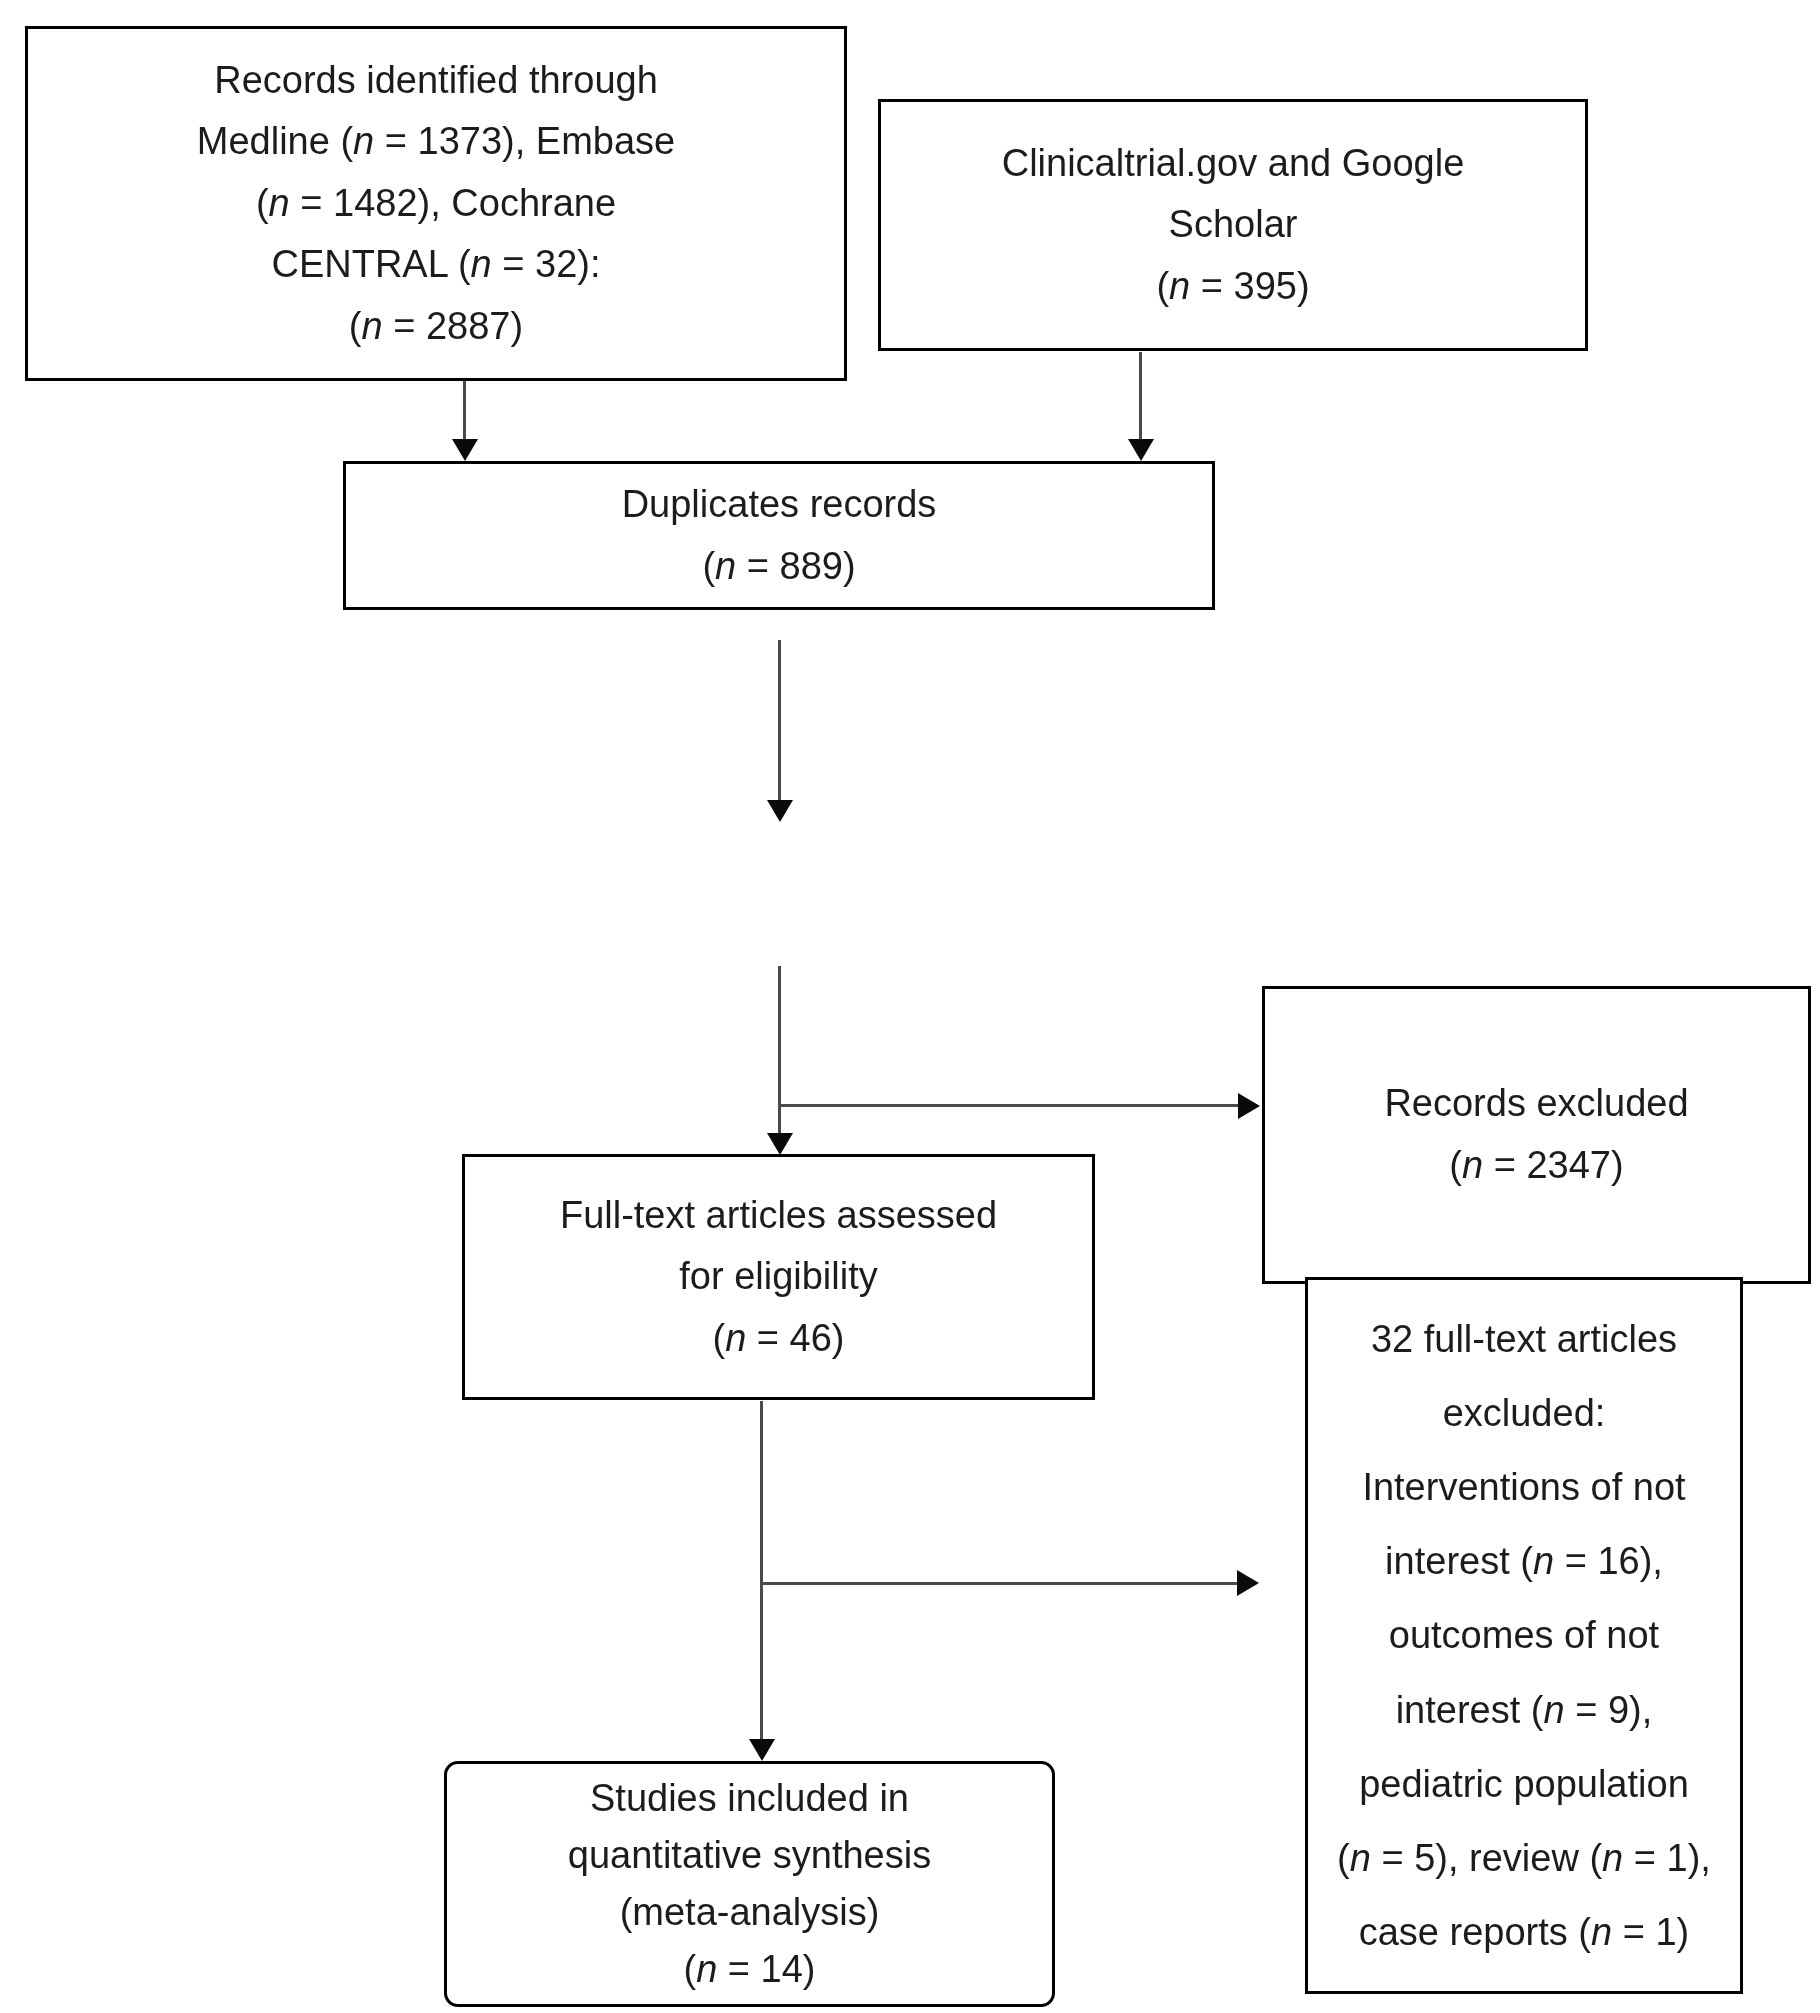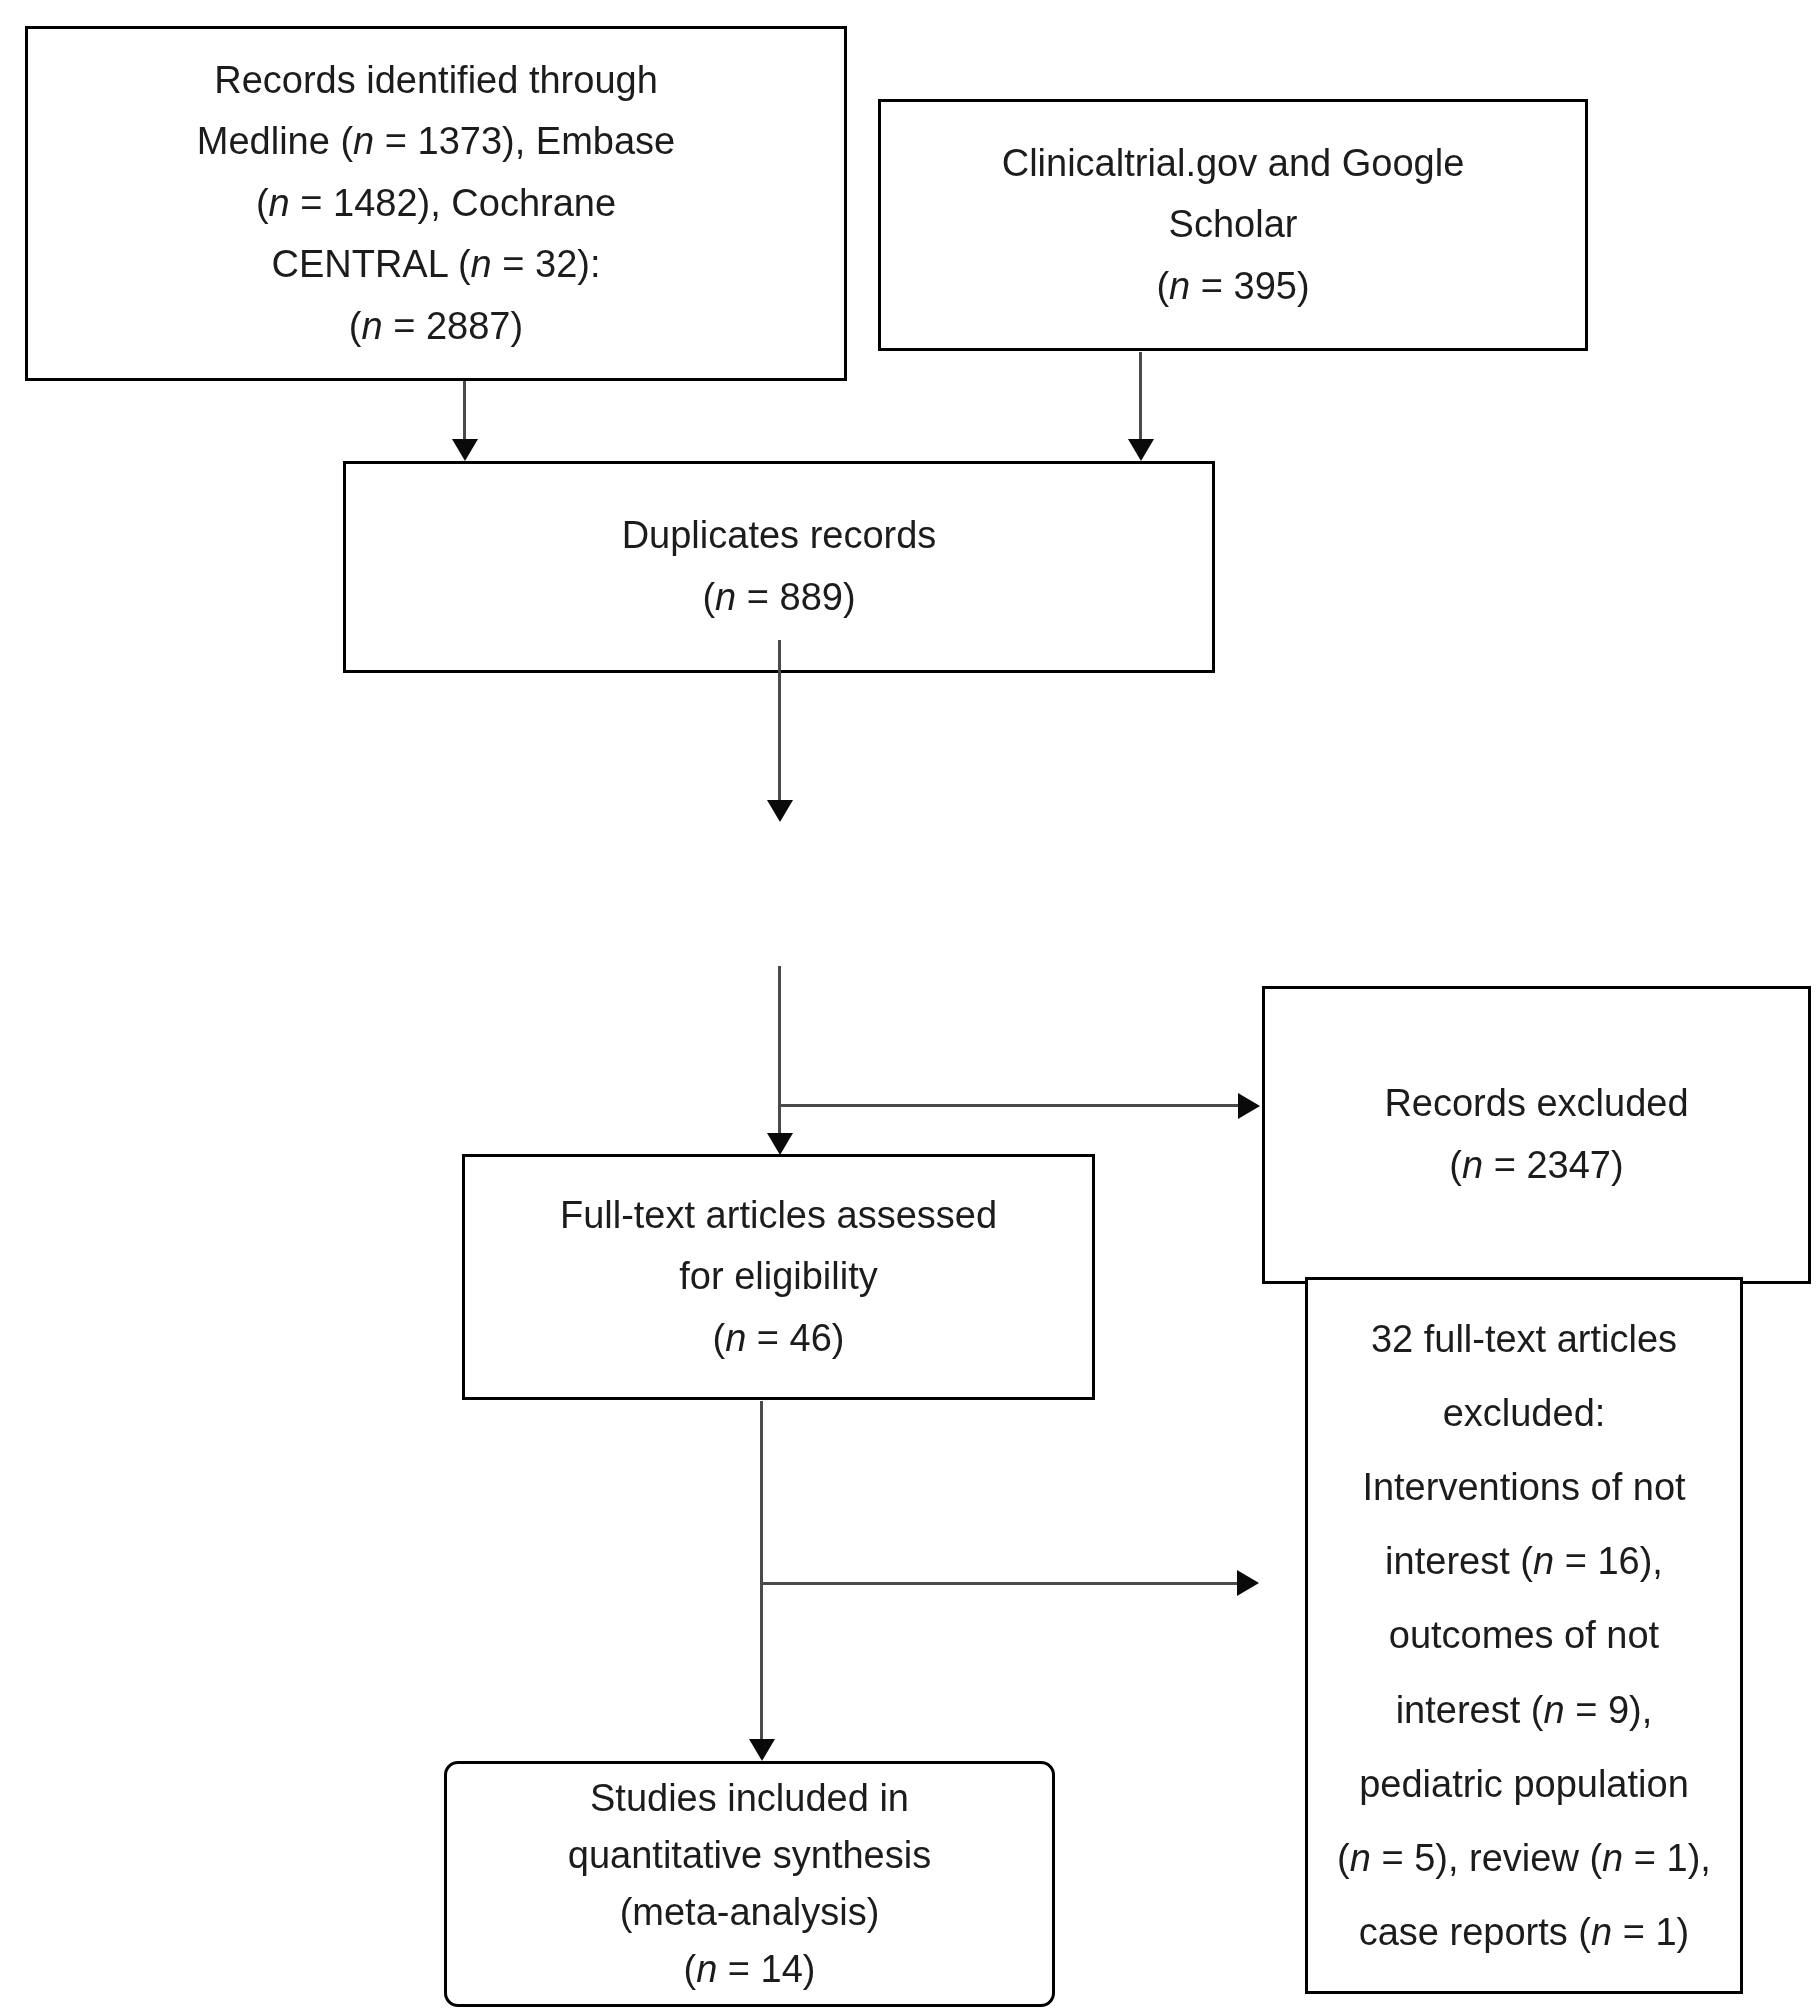--- a/index.html
+++ b/index.html
@@ -34,21 +34,21 @@
     white-space: pre-line;
     font-size: 38px;
     line-height: 1.62;
     color: #1c1c1c;
   }
   .box-text i { font-style: italic; }
 
   
   #box-identified        { left: 25px;   top: 26px;   width: 822px; height: 355px; }
   #box-registries        { left: 834px;  top: 99px;  width: 710px; height: 252px; margin-left: 44px; }
-  #box-duplicates        { left: 343px;  top: 461px;  width: 872px; height: 212px; }
+  #box-duplicates        { left: 343px;  top: 461px;  width: 872px; height: 149px; }
   #box-screening         { left: 450px;  top: 821px;  width: 640px; height: 144px; }
   #box-records-excluded  { left: 1262px; top: 986px; width: 549px; height: 298px; }
   #box-fulltext          { left: 462px;  top: 1154px; width: 633px; height: 246px; }
   #box-fulltext-excluded { left: 1261px; top: 1277px; width: 438px; height: 717px; margin-left: 44px; }
   #box-included          { left: 444px;  top: 1761px; width: 611px; height: 246px; border-radius: 14px; }
 
   #box-identified .box-text        { padding: 0 69px; }
   #box-registries .box-text        { padding: 0 35px; }
   #box-fulltext-excluded .box-text { line-height: 1.95; padding: 0 17.3px; }
   #box-included .box-text          { line-height: 1.50; }

